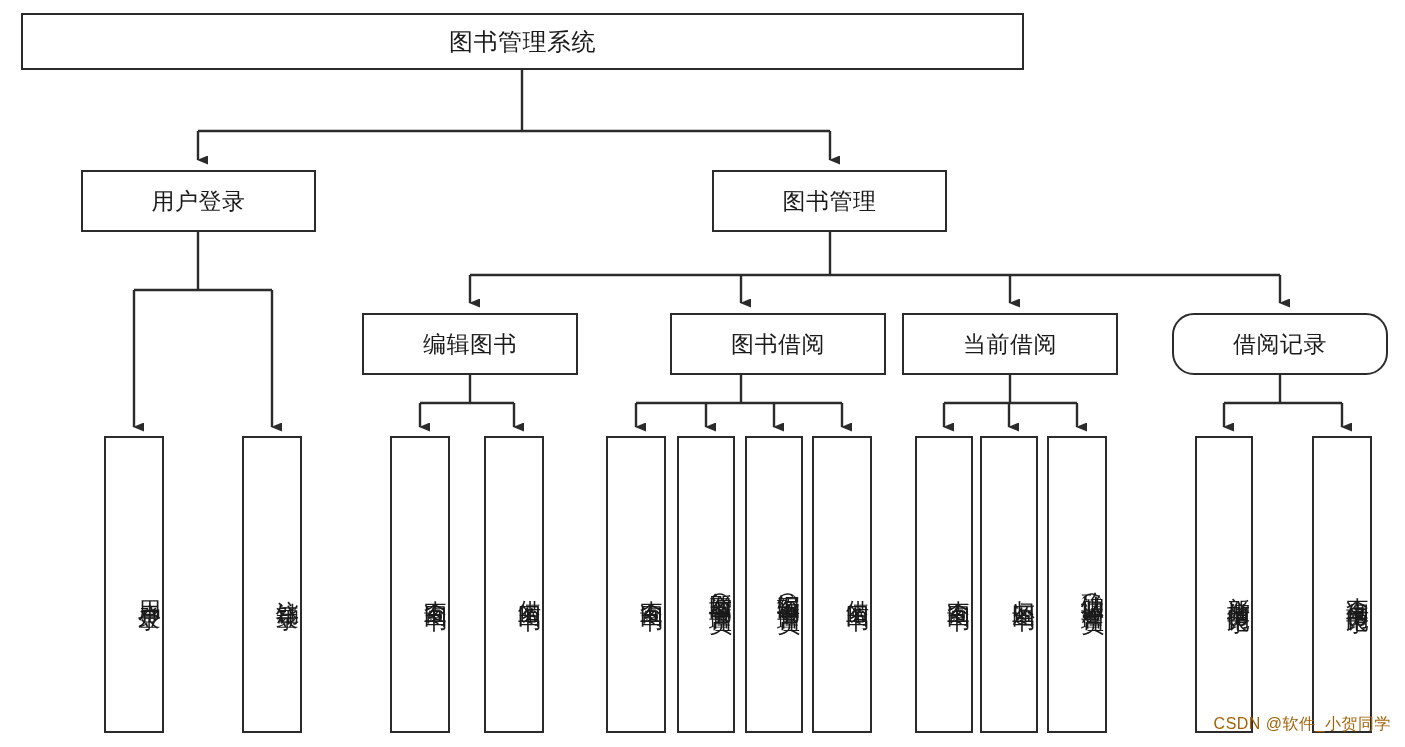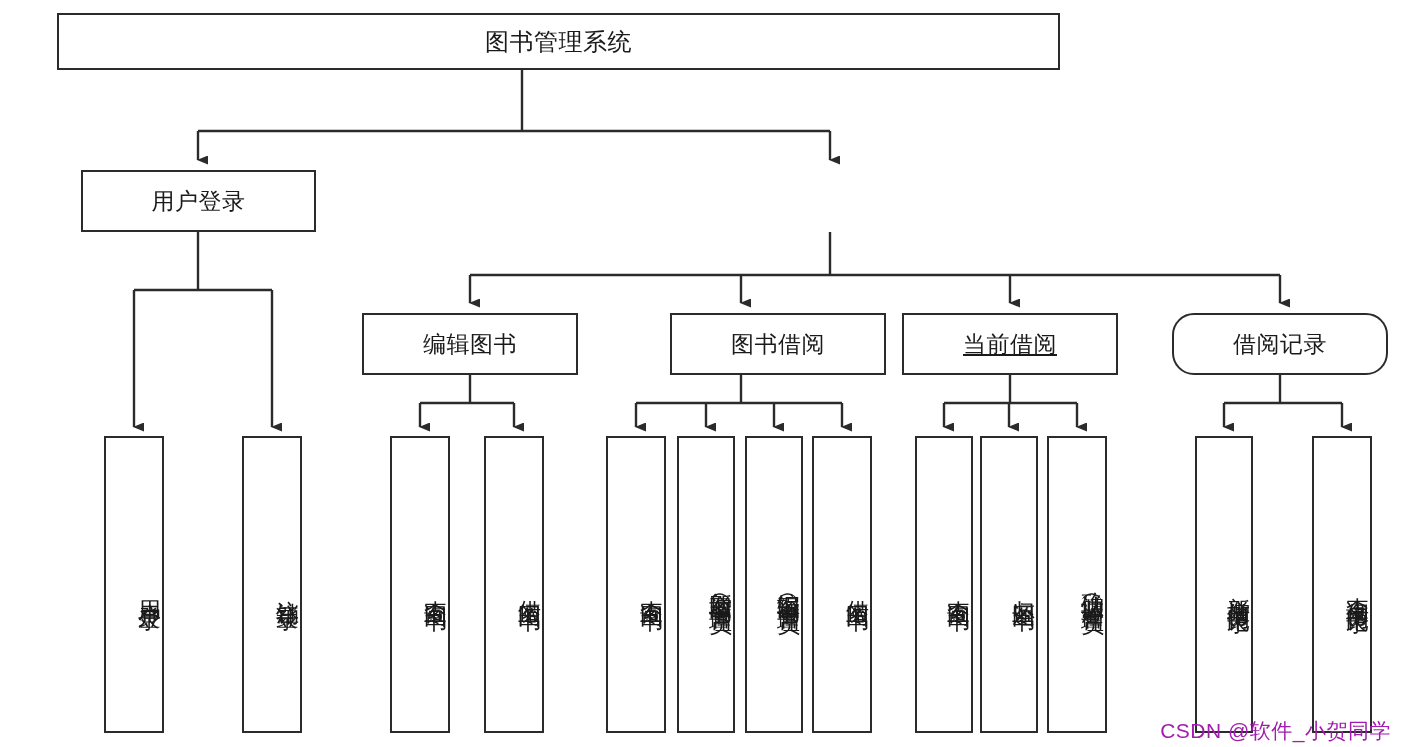--- a/index.html
+++ b/index.html
@@ -56,23 +56,23 @@
     writing-mode: vertical-rl;
     text-orientation: upright;
     display: block;
   }
   .title-node {
     font-size: 24px;
   }
   .watermark {
     position: absolute;
     right: 14px;
-    bottom: 2px;
-    font-size: 21px;
-    color: #a21caf;
+    bottom: 12px;
+    font-size: 16px;
+    color: #a16207;
     white-space: nowrap;
     letter-spacing: 0.5px;
   }
 </style>
 </head>
 <body>
 
 <div id="canvas">
 
   <svg class="edges" viewBox="0 0 1405 747">
@@ -118,27 +118,28 @@
       <path d="M1009,403 L1009,427" marker-end="url(#arrow)"></path>
       <path d="M1077,403 L1077,427" marker-end="url(#arrow)"></path>
 
       <path d="M1280,375 L1280,403"></path>
       <path d="M1224,403 L1342,403"></path>
       <path d="M1224,403 L1224,427" marker-end="url(#arrow)"></path>
       <path d="M1342,403 L1342,427" marker-end="url(#arrow)"></path>
     </g>
   </svg>
 
-  <div class="node node-h title-node" style="left:21px; top:13px; width:1003px; height:57px;margin-left:36px;">图书管理系统</div>
+  <div class="node node-h title-node" style="left:21px; top:13px; width:1003px; height:57px;">图书管理系统</div>
 
   <div class="node node-h" style="left:81px; top:170px; width:235px; height:62px;">用户登录</div>
+  <div class="node node-h" style="left:712px; top:170px; width:235px; height:62px;">图书管理</div>
 
   <div class="node node-h" style="left:362px; top:313px; width:216px; height:62px;">编辑图书</div>
   <div class="node node-h" style="left:633px; top:313px; width:216px; height:62px;margin-left:37px;">图书借阅</div>
-  <div class="node node-h" style="left:902px; top:313px; width:216px; height:62px;text-decoration:underline;">当前借阅</div>
+  <div class="node node-h" style="left:902px; top:313px; width:216px; height:62px;">当前借阅</div>
   <div class="node node-h" style="left:1172px; top:313px; width:216px; height:62px;border-radius:22px;">借阅记录</div>
 
   <div class="node node-v" style="left:104px; top:436px; width:60px; height:297px;">
     <span class="vtext">用户登录</span>
   </div>
   <div class="node node-v" style="left:242px; top:436px; width:60px; height:297px;">
     <span class="vtext">注销登录</span>
   </div>
 
   <div class="node node-v" style="left:390px; top:436px; width:60px; height:297px;">

